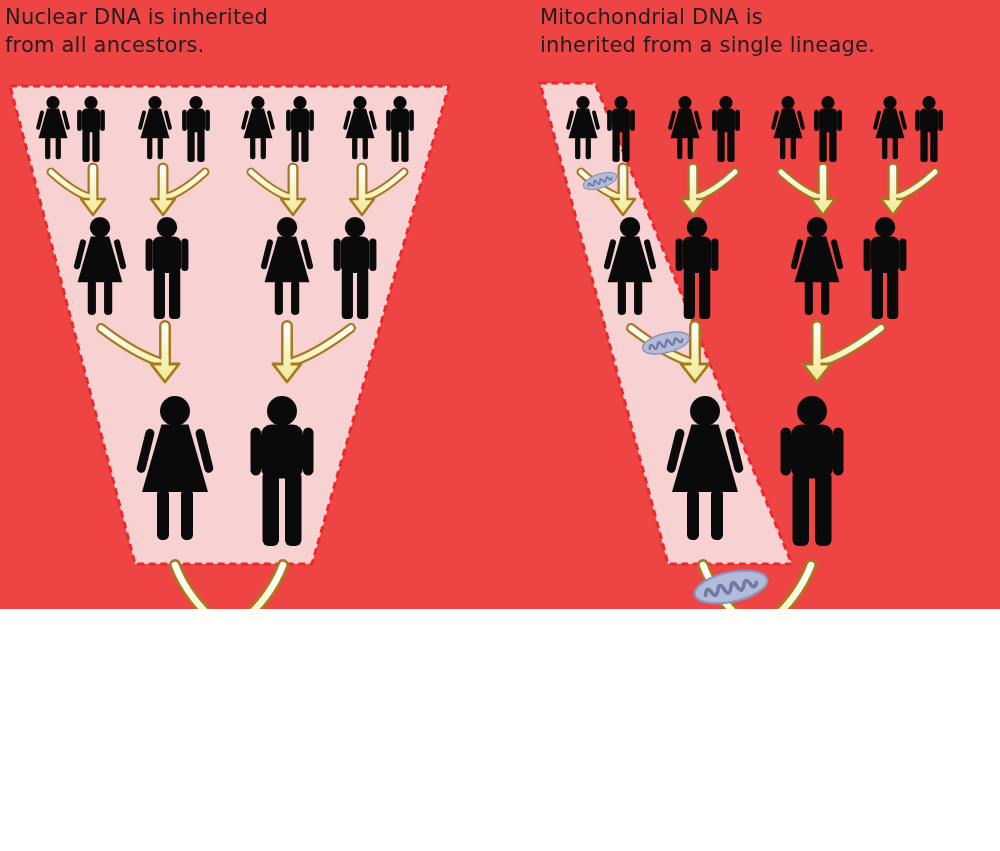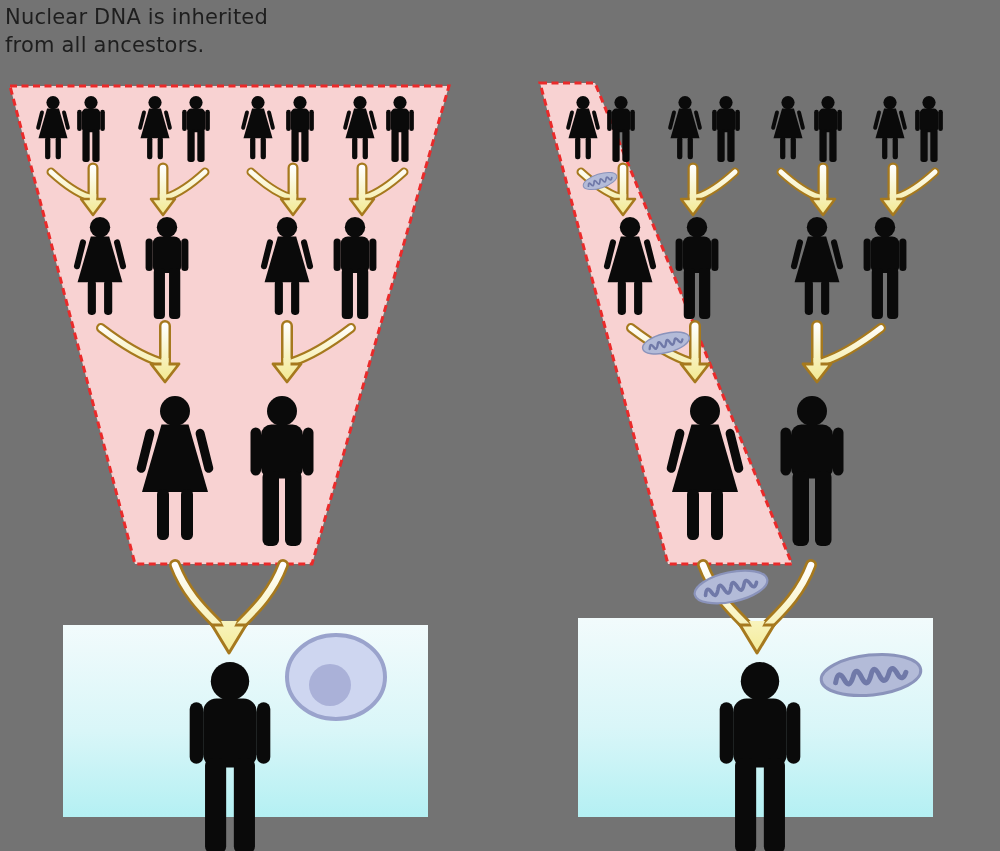--- a/index.html
+++ b/index.html
@@ -1,18 +1,18 @@
 <!DOCTYPE html>
 <html><head>
 <meta charset="utf-8">
 <style>
   html,body { margin:0; padding:0; background:#ffffff; }
   #stage {
-    position:relative; width:1000px; height:851px; overflow:hidden;
-    background:#737373;
+    position:relative; width:1000px; height:609px; overflow:hidden;
+    background:#ef4444;
     font-family:"DejaVu Sans","Liberation Sans",sans-serif;
   }
   .title {
     position:absolute; top:3px;
     font-size:21px; line-height:28px; letter-spacing:0.2px;
     color:#1e1e1e; white-space:pre-line;
   }
   #title-left  { left:5px;  width:470px; }
   #title-right { left:540px; width:460px; }
   svg { position:absolute; left:0; top:0; }
@@ -27,20 +27,22 @@
   .cell-nucleus { fill:#aab1d8; }
 </style>
 </head>
 <body>
 
 <div id="stage">
 
   <div class="title" id="title-left">Nuclear DNA is inherited
 from all ancestors.</div>
 
+  <div class="title" id="title-right">Mitochondrial DNA is
+inherited from a single lineage.</div>
 
   <svg width="1000" height="851" viewBox="0 0 1000 851">
 
     <defs>
       <linearGradient id="boxg" x1="0" y1="0" x2="0" y2="1">
         <stop offset="0" stop-color="#f2fbfc"></stop>
         <stop offset="0.55" stop-color="#d9f6f8"></stop>
         <stop offset="1" stop-color="#b4f0f3"></stop>
       </linearGradient>
       <linearGradient id="agS" x1="0" y1="0" x2="0" y2="50" gradientUnits="userSpaceOnUse">

